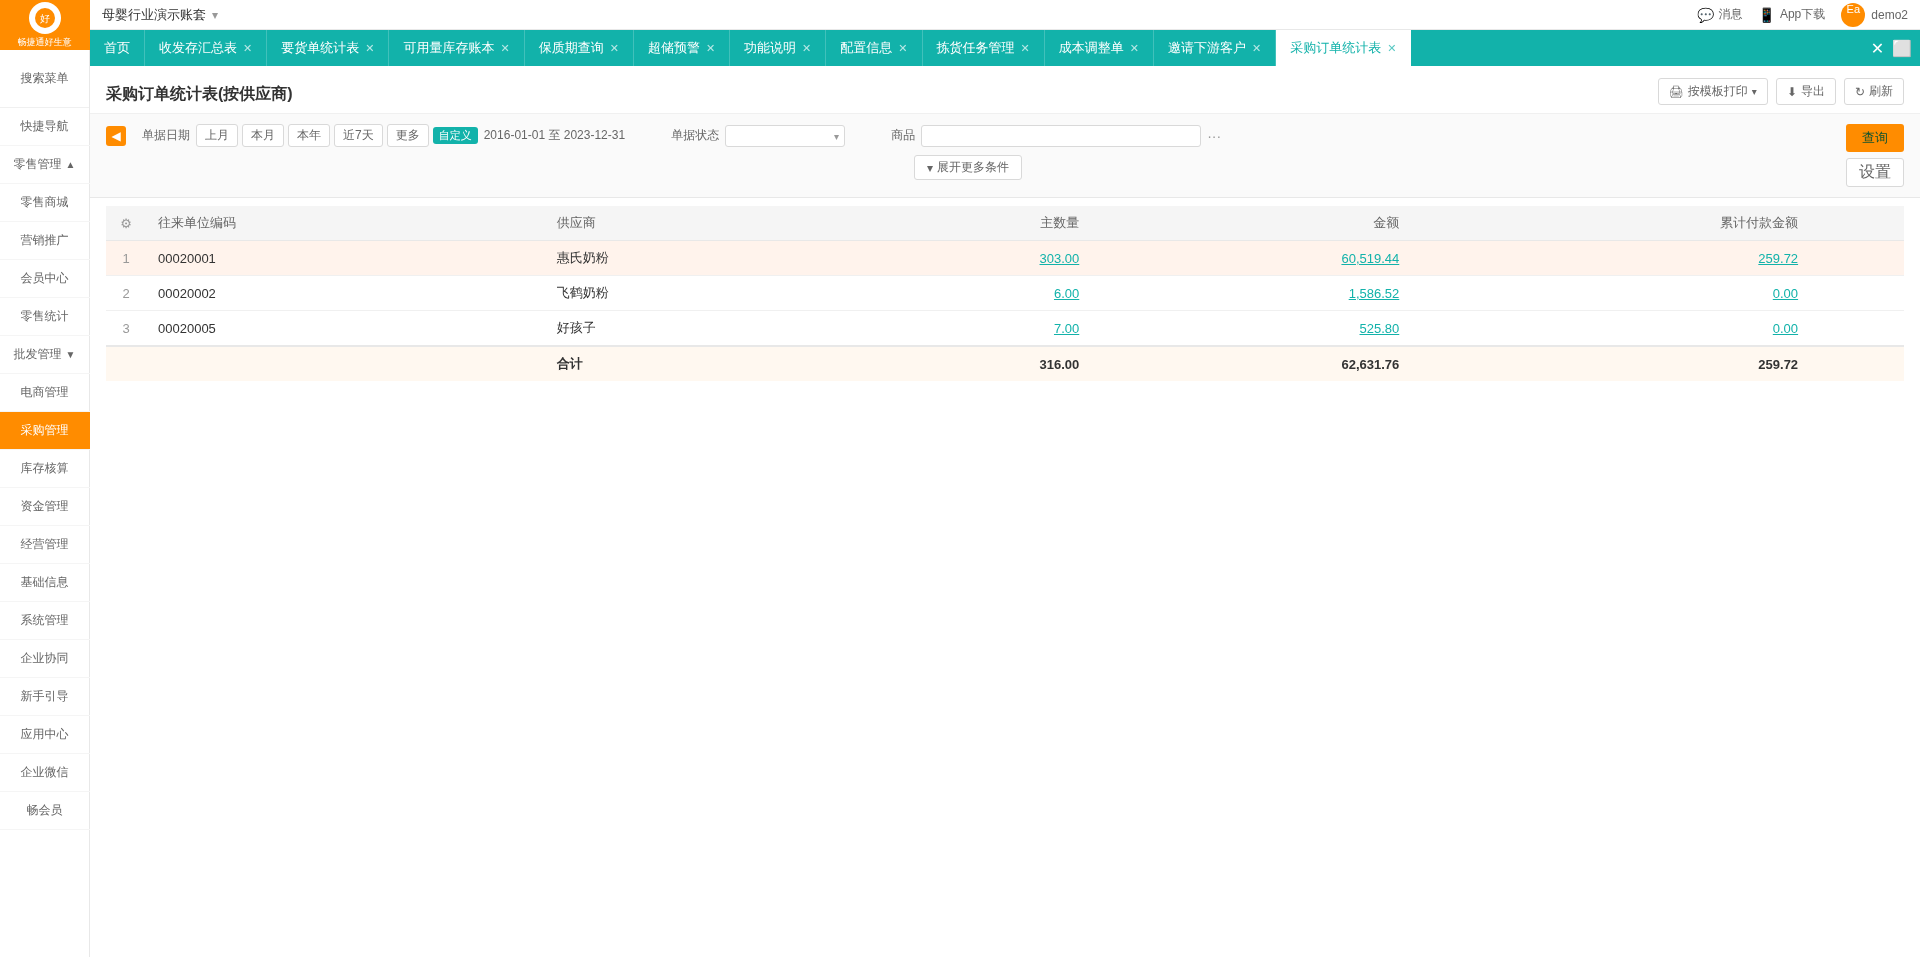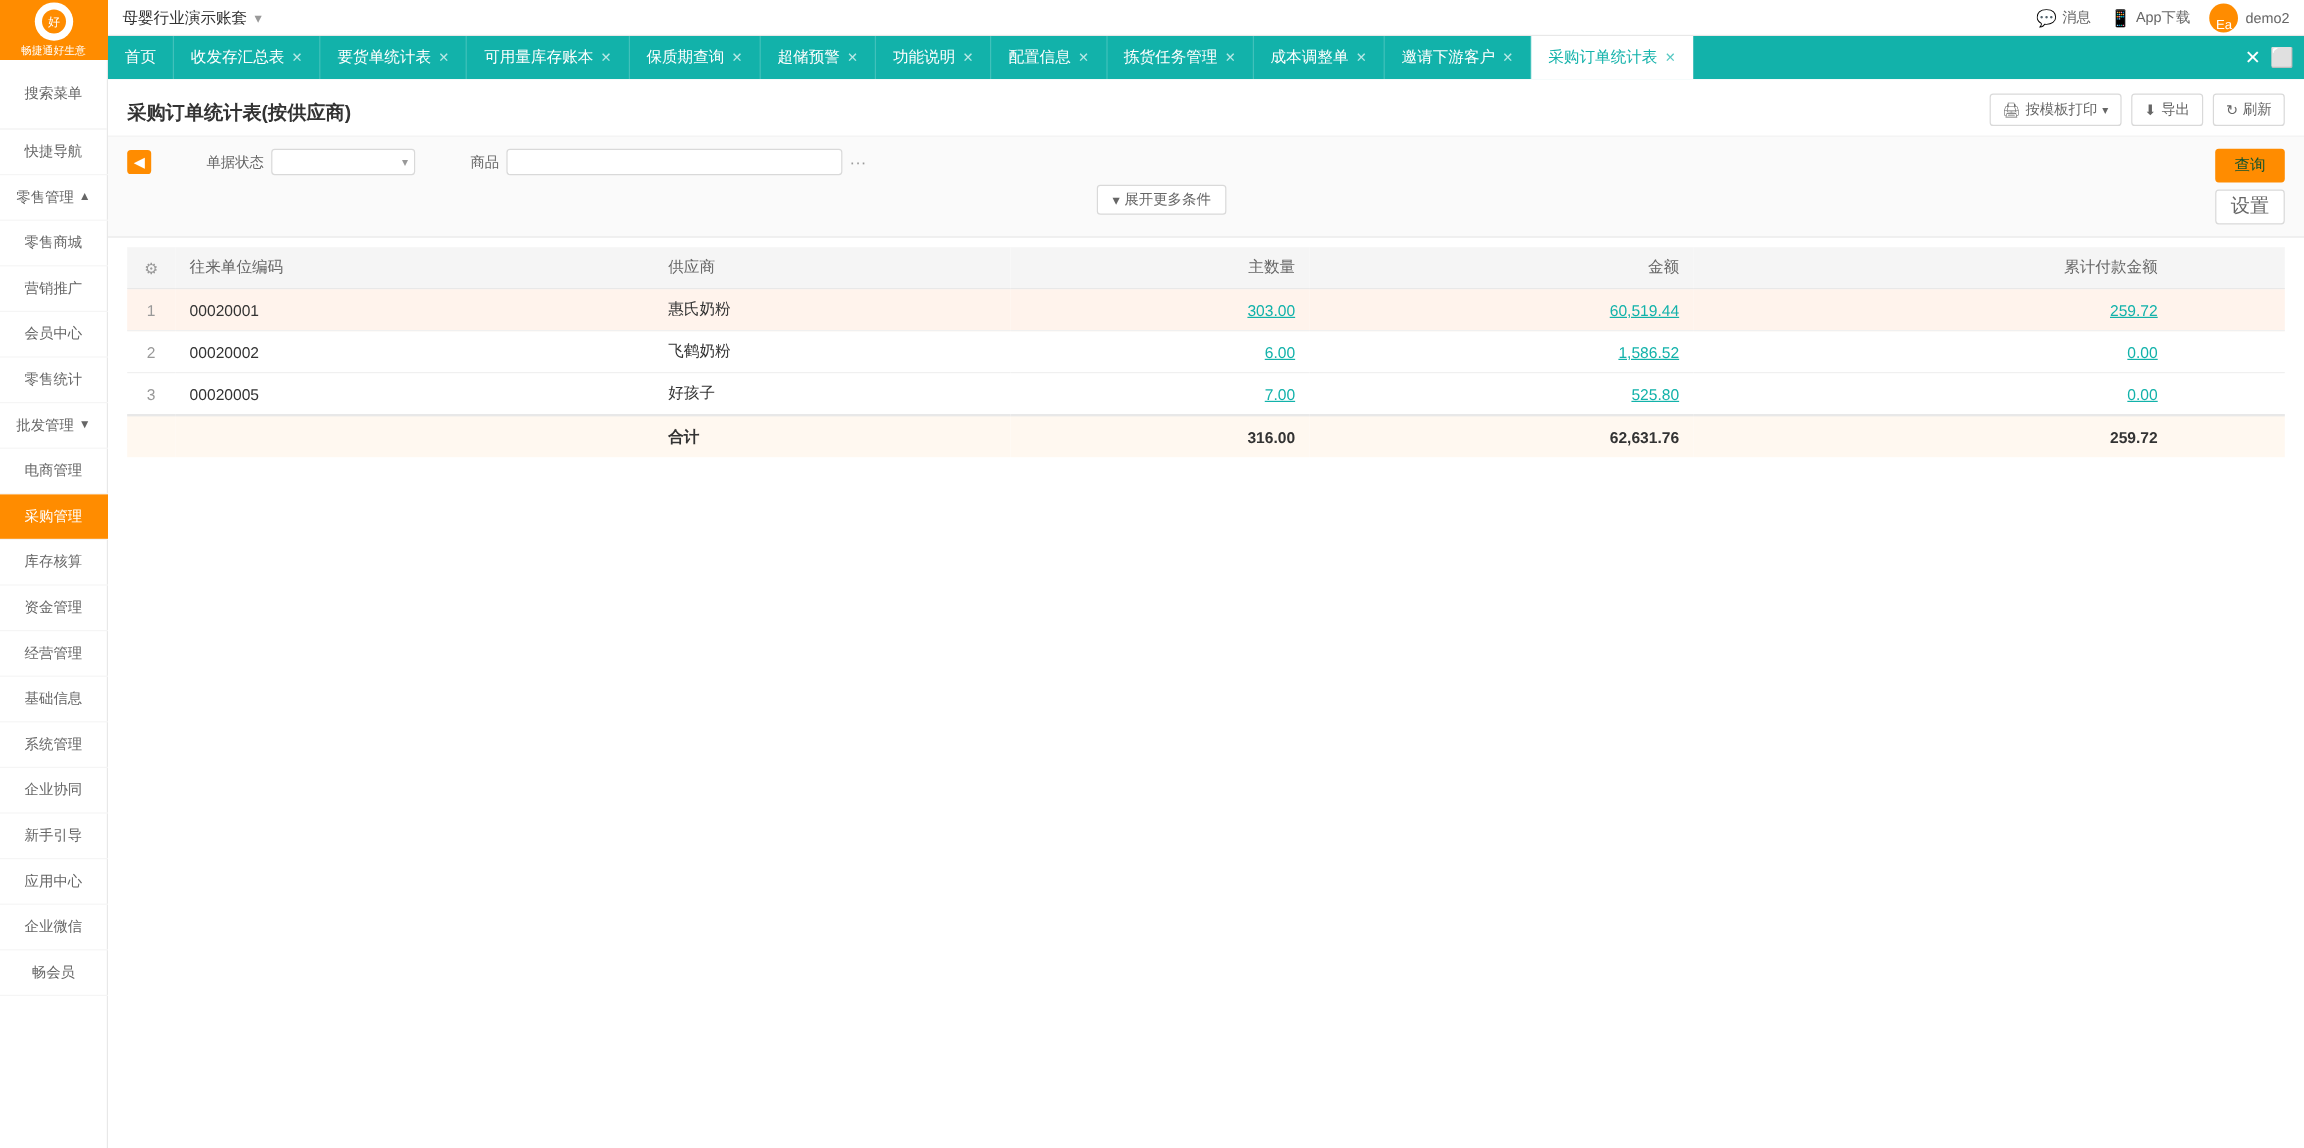--- a/index.html
+++ b/index.html
@@ -16,21 +16,21 @@
 
     
     .main { flex: 1; display: flex; flex-direction: column; height: 957px; overflow: hidden; }
 
     
     .topbar { height: 30px; background: #fff; border-bottom: 1px solid #e8e8e8; display: flex; align-items: center; justify-content: space-between; padding: 0 12px; }
     .topbar-left { display: flex; align-items: center; gap: 6px; font-size: 12px; color: #666; }
     .topbar-right { display: flex; align-items: center; gap: 16px; font-size: 12px; color: #666; }
     .topbar-right .msg-btn { display: flex; align-items: center; gap: 4px; cursor: pointer; }
     .topbar-right .app-btn { display: flex; align-items: center; gap: 4px; cursor: pointer; }
-    .topbar-right .user-avatar { width: 24px; height: 24px; border-radius: 50%; background: #ff8c00; display: flex; align-items: flex-end; justify-content: center; color: #fff; font-size: 10px; }
+    .topbar-right .user-avatar { width: 24px; height: 24px; border-radius: 50%; background: #ff8c00; display: flex; align-items: flex-start; justify-content: center; color: #fff; font-size: 10px; }
 
     
     .nav-tabs { height: 36px; background: #12b2aa; display: flex; align-items: center; overflow: hidden; justify-content: center; }
     .nav-tab { height: 36px; padding: 0 14px; display: flex; align-items: center; font-size: 13px; color: #fff; cursor: pointer; white-space: nowrap; border-right: 1px solid rgba(255,255,255,0.2); }
     .nav-tab.active { background: #fff; color: #12b2aa; }
     .nav-tab .tab-close { margin-left: 6px; font-size: 11px; opacity: 0.7; }
     .nav-tabs-right { margin-left: auto; display: flex; align-items: center; gap: 8px; padding-right: 8px; }
     .nav-tabs-right .icon-btn { color: #fff; cursor: pointer; font-size: 16px; }
 
     
@@ -263,20 +263,32 @@
       </div>
     </div>
 
     <div class="filter-container">
       <div class="filter-main-row">
         <div class="filter-fields">
           <div class="filter-row">
 
             <span class="chevron-icon">◀</span>
 
+            <div class="filter-item">
+              <span class="filter-label">单据日期</span>
+              <div class="filter-date-btns">
+                <button class="date-btn">上月</button>
+                <button class="date-btn">本月</button>
+                <button class="date-btn">本年</button>
+                <button class="date-btn">近7天</button>
+                <button class="date-btn">更多</button>
+                <span class="custom-badge">自定义</span>
+              </div>
+              <span class="date-range">2016-01-01 至 2023-12-31</span>
+            </div>
 
             <div class="filter-item" style="margin-left:30px;">
               <span class="filter-label">单据状态</span>
               <div class="filter-select-wrap">
                 <select class="filter-select">
                   <option></option>
                 </select>
               </div>
             </div>
 

